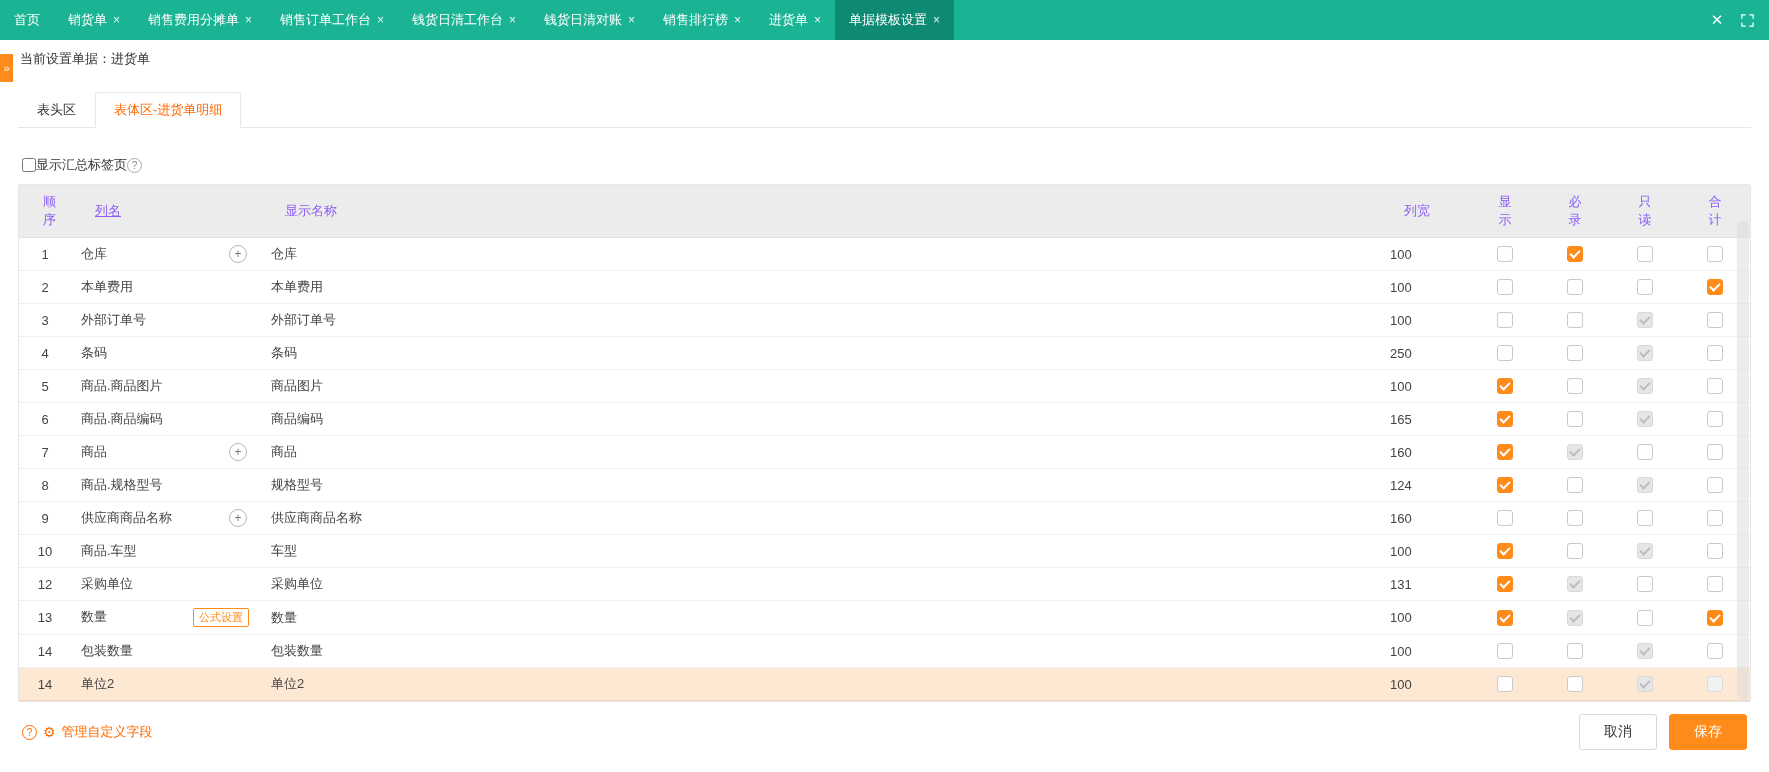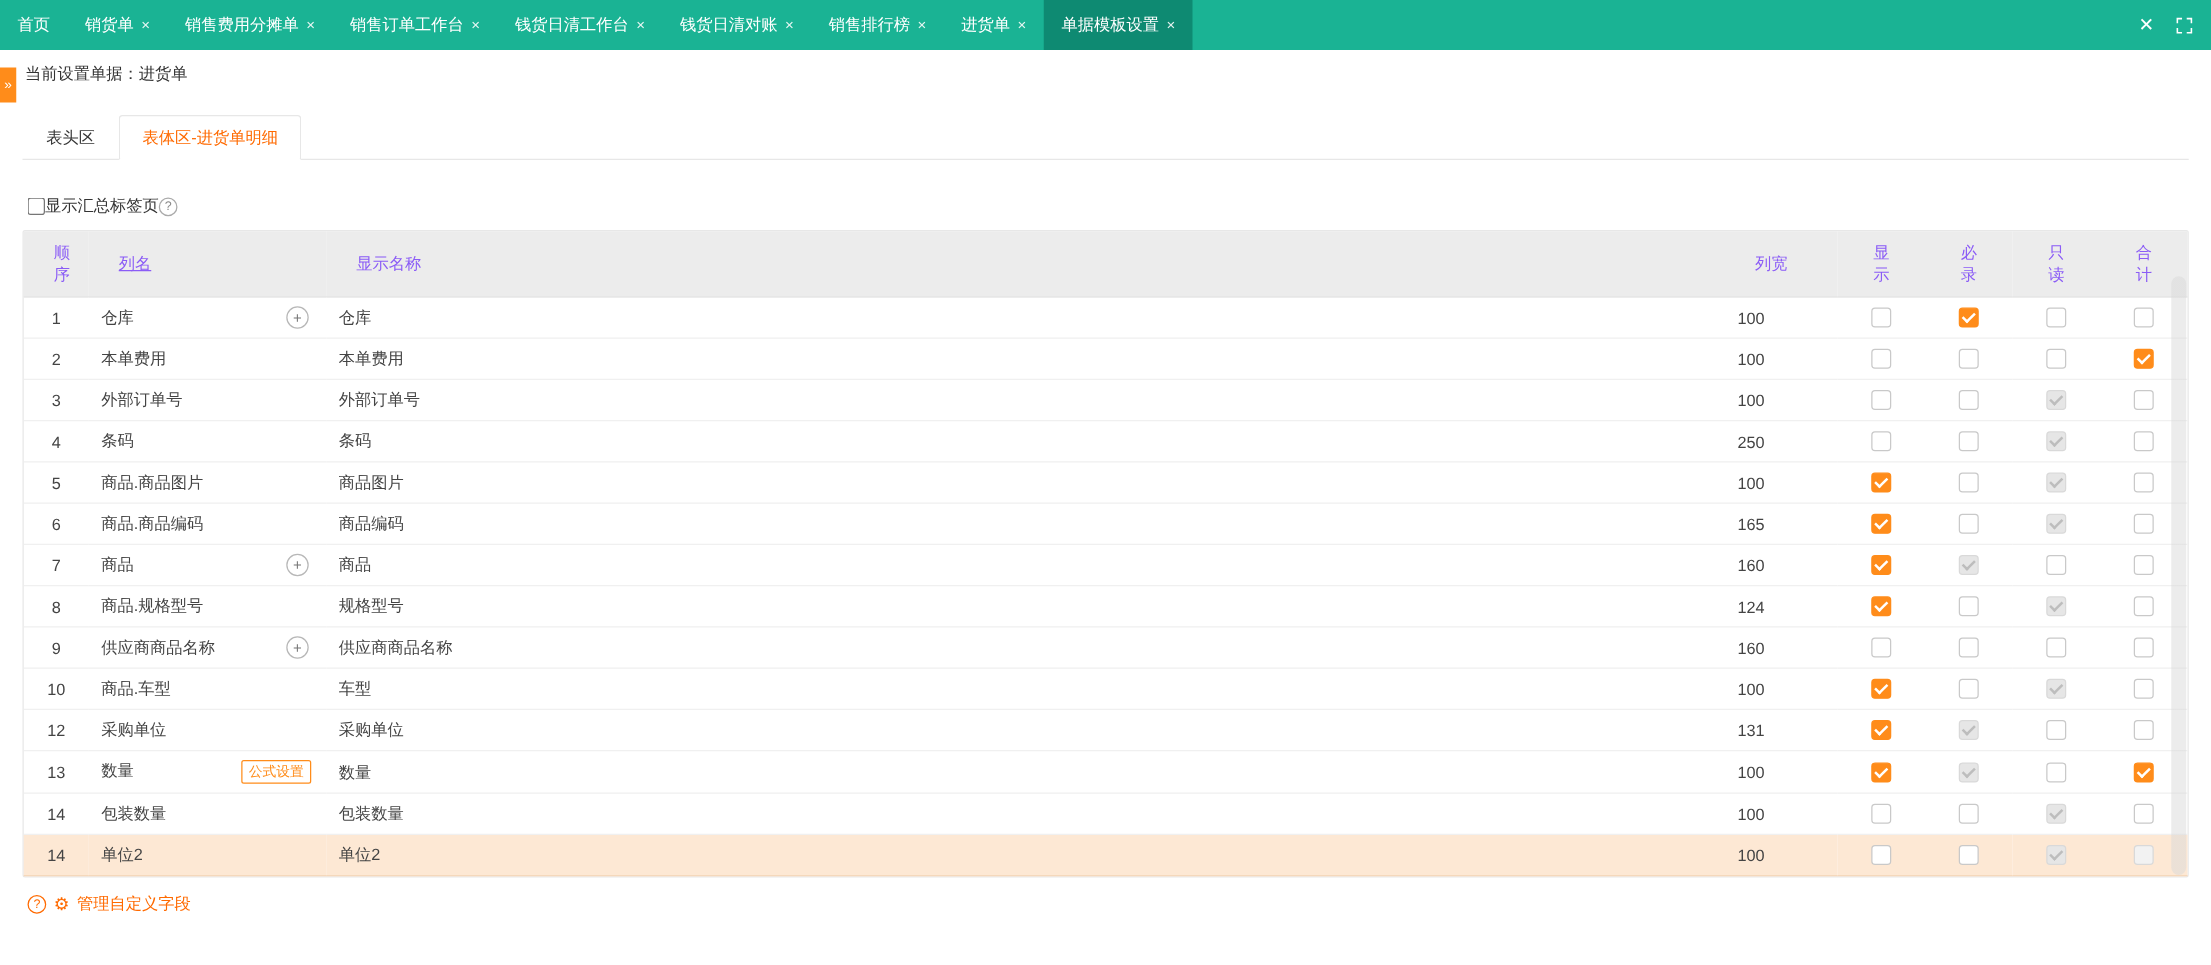--- a/index.html
+++ b/index.html
@@ -292,13 +292,17 @@
   </table>
   <div class="scroll-hint"></div>
 </div>
 
 <div class="footer">
   <div class="footer-left">
     <span class="help-icon">?</span>
     <span class="gear-icon">⚙</span>
     <a href="#" style="color:#ff6a00;text-decoration:none;">管理自定义字段</a>
   </div>
+  <div class="footer-right">
+    <button class="btn">取消</button>
+    <button class="btn primary">保存</button>
+  </div>
 </div>
 
 </body></html>

